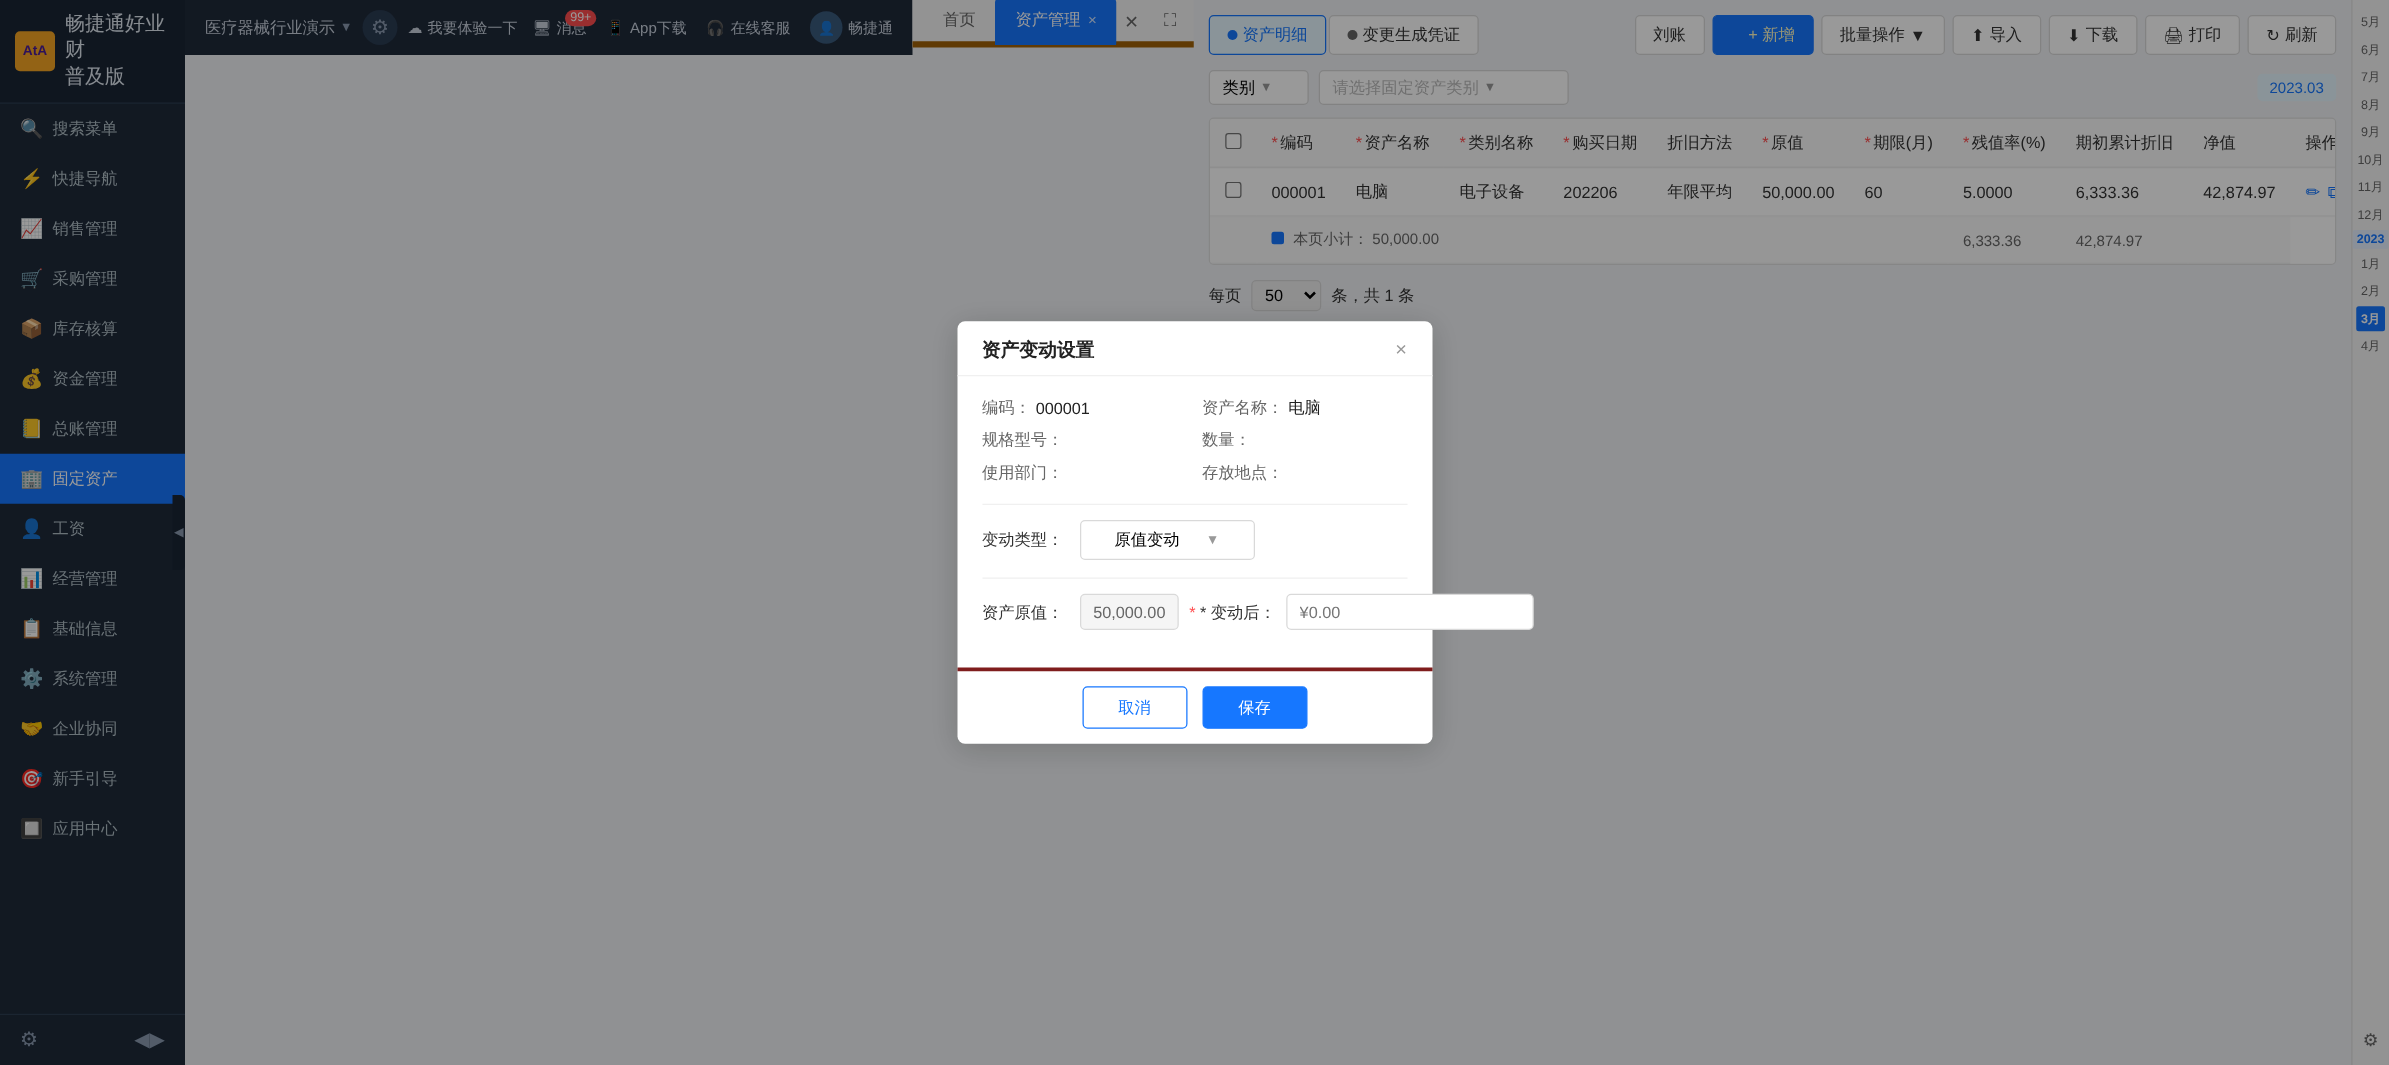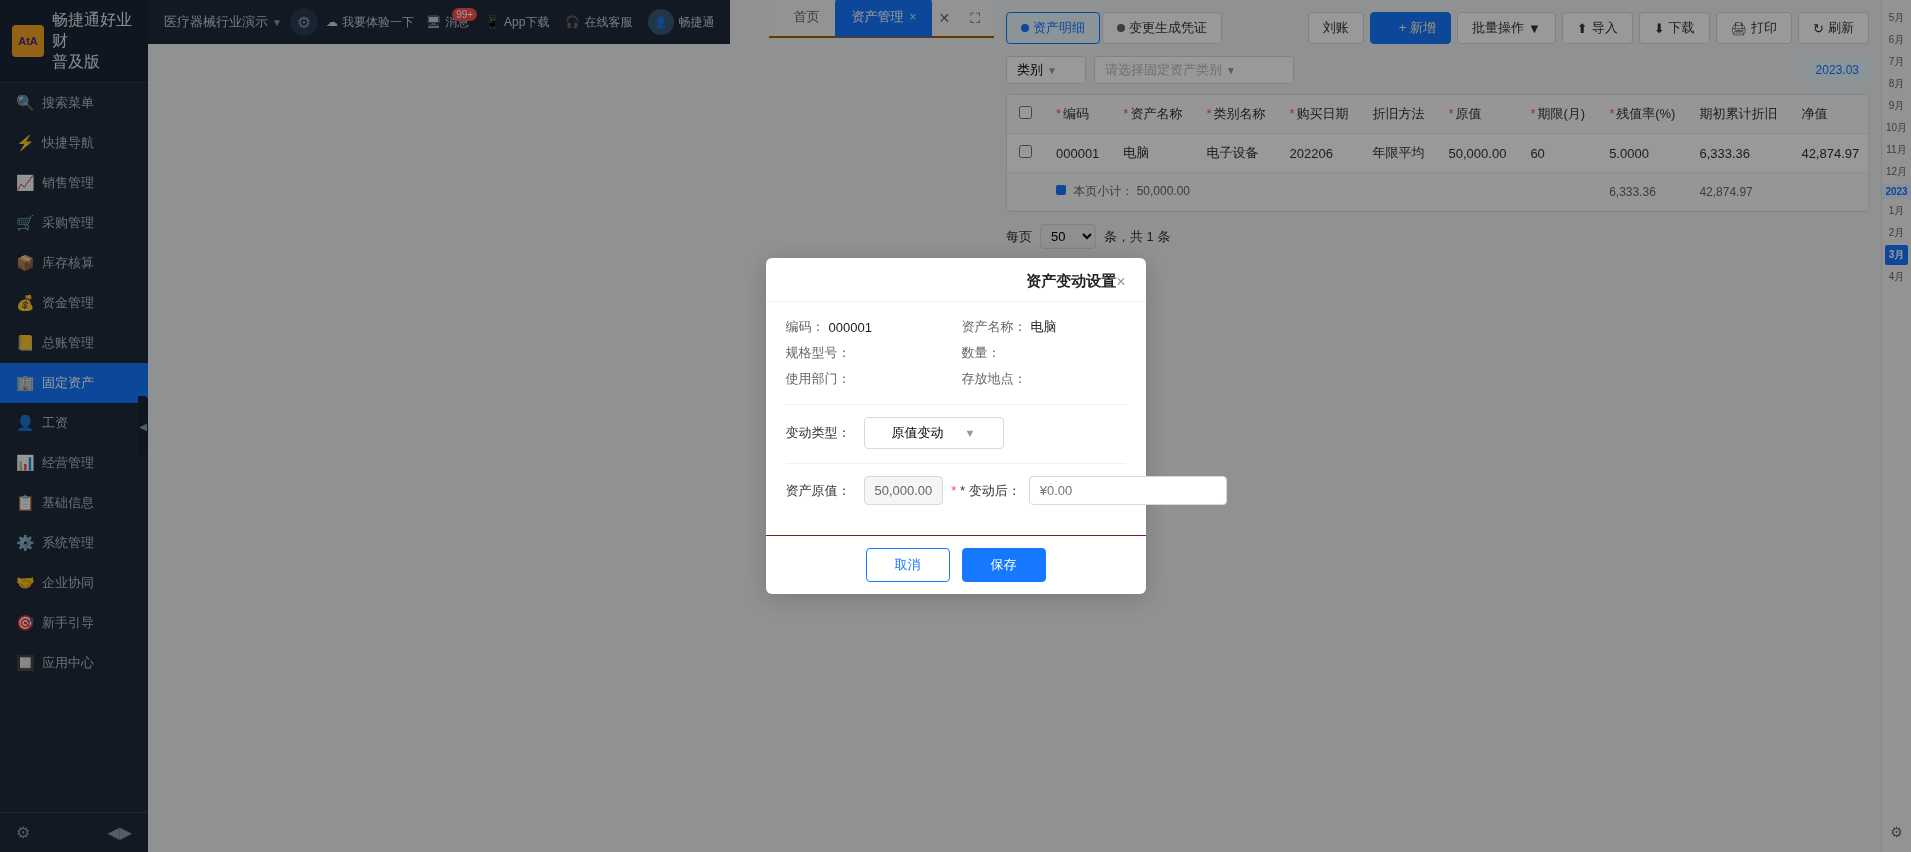--- a/index.html
+++ b/index.html
@@ -28,21 +28,21 @@
     .topbar-company { color: #c8d0dc; font-size: 13px; display: flex; align-items: center; gap: 4px; cursor: pointer; }
     .topbar-chevron { color: #8a9ab0; font-size: 10px; }
     .topbar-settings { color: #8a9ab0; cursor: pointer; font-size: 16px; background: #2a3c52; border-radius: 50%; width: 28px; height: 28px; display: flex; align-items: center; justify-content: center; }
     .topbar-feedback { color: #c8d0dc; font-size: 12px; display: flex; align-items: center; gap: 4px; cursor: pointer; }
     .topbar-right { display: flex; align-items: center; gap: 16px; }
     .topbar-right-item { color: #c8d0dc; font-size: 12px; display: flex; align-items: center; gap: 4px; cursor: pointer; position: relative; }
     .badge { background: #ff4d4f; color: white; font-size: 10px; border-radius: 8px; padding: 1px 4px; position: absolute; top: -6px; right: -8px; }
     .topbar-avatar { width: 26px; height: 26px; background: #3a5a7c; border-radius: 50%; display: flex; align-items: center; justify-content: center; color: white; font-size: 11px; }
 
     
-    .tabs-bar { background: #f5f5f5; border-bottom: 2px solid #a16207; display: flex; align-items: center; padding: 0 8px; height: 38px; margin-left: 39px; }
+    .tabs-bar { background: #f5f5f5; border-bottom: 5px solid #a16207; display: flex; align-items: center; padding: 0 8px; height: 38px; }
     .tab { padding: 0 16px; height: 38px; display: flex; align-items: center; gap: 6px; cursor: pointer; font-size: 13px; color: #666; border-bottom: 2px solid transparent; }
     .tab.active { background: #1677ff; color: white; border-radius: 4px 4px 0 0; border-bottom: 2px solid #1677ff; }
     .tab-close { font-size: 12px; color: rgba(255,255,255,0.8); cursor: pointer; }
     .tab-home { color: #666; }
     .tab-actions { margin-left: auto; display: flex; gap: 8px; }
     .tab-action-btn { background: none; border: none; cursor: pointer; color: #666; font-size: 14px; padding: 2px 6px; }
 
     
     .content { flex: 1; display: flex; overflow: hidden; }
     .main-content { flex: 1; padding: 12px; overflow: auto; position: relative; }
@@ -85,35 +85,35 @@
 
     
     .pagination { margin-top: 12px; display: flex; align-items: center; gap: 8px; font-size: 13px; color: #333; }
     .page-size-select { border: 1px solid #d9d9d9; border-radius: 4px; padding: 3px 6px; font-size: 13px; }
 
     
     .overlay { position: fixed; top: 0; left: 0; width: 100%; height: 100%; background: rgba(0,0,0,0.4); z-index: 1000; display: flex; align-items: center; justify-content: center; }
 
     
     .dialog { background: white; border-radius: 6px; width: 380px; box-shadow: 0 4px 24px rgba(0,0,0,0.18); }
-    .dialog-header { padding: 14px 20px 10px; display: flex; align-items: center; justify-content: flex-end; border-bottom: 1px solid #f0f0f0; }
+    .dialog-header { padding: 14px 20px 10px; display: flex; align-items: center; justify-content: space-between; border-bottom: 1px solid #f0f0f0; }
     .dialog-title { font-size: 15px; font-weight: 600; color: #222; }
     .dialog-close { cursor: pointer; color: #999; font-size: 16px; }
     .dialog-body { padding: 16px 20px; }
     .dialog-info-grid { display: grid; grid-template-columns: 1fr 1fr; gap: 8px 12px; margin-bottom: 16px; }
     .dialog-info-item { font-size: 13px; color: #333; display: flex; align-items: center; gap: 4px; }
     .dialog-info-label { color: #666; }
     .dialog-info-value { color: #222; font-weight: 500; }
     .dialog-divider { height: 1px; background: #f0f0f0; margin: 12px 0; }
     .dialog-field-row { display: flex; align-items: center; gap: 8px; margin-bottom: 14px; }
     .dialog-field-label { color: #333; font-size: 13px; min-width: 70px; }
     .dialog-select { border: 1px solid #d9d9d9; border-radius: 4px; padding: 6px 27px; font-size: 13px; display: flex; align-items: center; gap: 6px; cursor: pointer; min-width: 140px; }
     .dialog-input { border: 1px solid #d9d9d9; border-radius: 4px; padding: 6px 10px; font-size: 13px; color: #333; flex: 1; }
     .dialog-input-readonly { background: #f5f5f5; color: #666; }
-    .dialog-footer { padding: 12px 20px; display: flex; justify-content: center; gap: 12px; border-top: 1px solid #7f1d1d; }
+    .dialog-footer { padding: 12px 20px; display: flex; justify-content: center; gap: 12px; border-top: 3px solid #7f1d1d; }
     .btn-cancel { padding: 7px 28px; border: 1px solid #1677ff; color: #1677ff; background: white; border-radius: 4px; font-size: 13px; cursor: pointer; }
     .btn-save { padding: 7px 28px; background: #1677ff; color: #ffffff; border: 1px solid #1677ff; border-radius: 4px; font-size: 13px; cursor: pointer; }
   </style>
 </head>
 <body>
 
 <div class="sidebar">
   <div class="sidebar-logo">
     <div class="sidebar-logo-icon">
       <span style="font-size:11px;font-weight:bold;">AtA</span>

